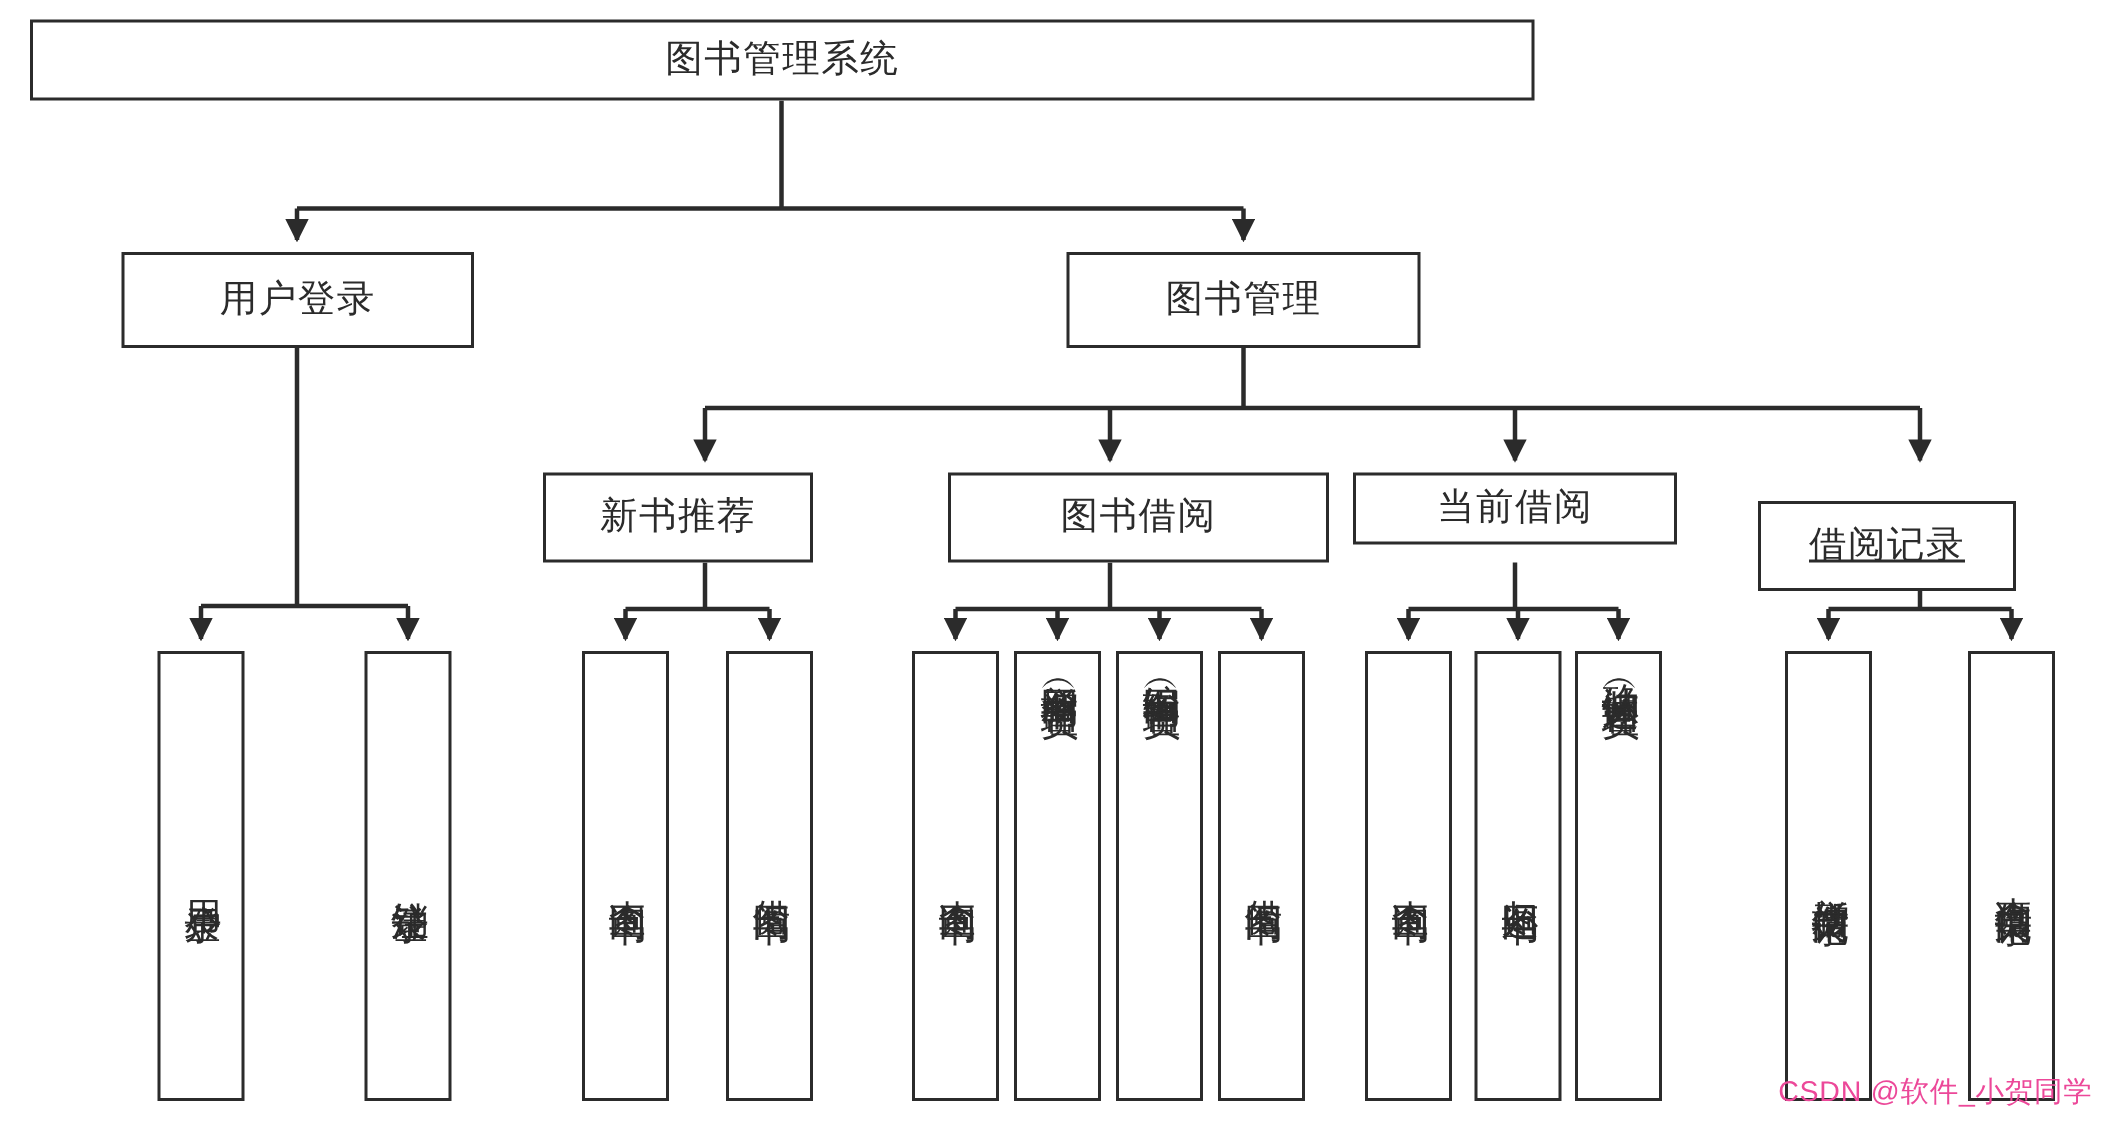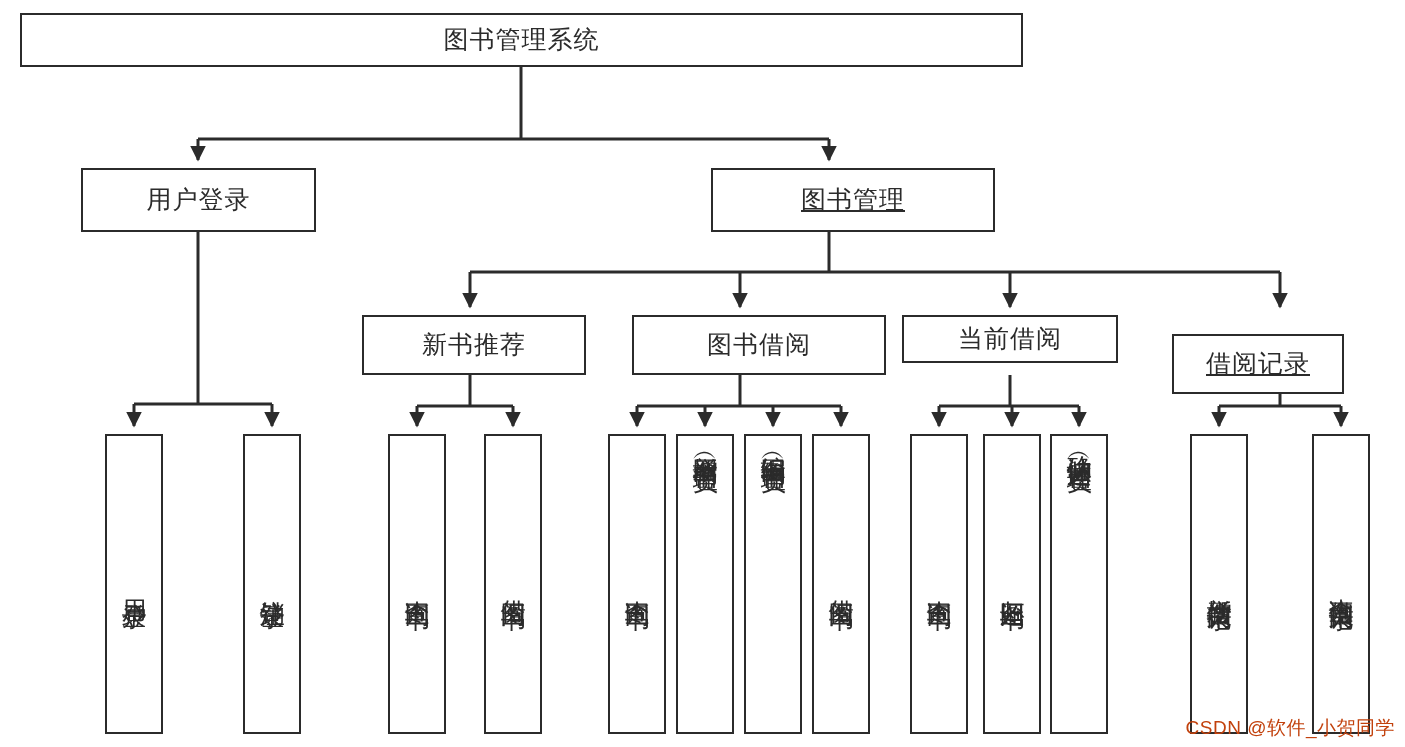--- a/index.html
+++ b/index.html
@@ -59,21 +59,21 @@
     align-items: center;
   }
   .node-v.align-top {
     align-items: flex-start;
   }
   #watermark {
     position: absolute;
     right: 10px;
     bottom: 6px;
     font-size: 19px;
-    color: #c2410c;
+    color: #ec4899;
     letter-spacing: 0.5px;
     white-space: nowrap;
     user-select: none;
   }
 </style>
 </head>
 <body>
 
 <div id="diagram-canvas">
 
@@ -128,25 +128,25 @@
     </g>
   </svg>
 
   <div class="node node-h" style="left:20px; top:13px; width:1003px; height:54px;">
     <span class="node-label">图书管理系统</span>
   </div>
 
   <div class="node node-h" style="left:81px; top:168px; width:235px; height:64px;">
     <span class="node-label">用户登录</span>
   </div>
-  <div class="node node-h" style="left:711px; top:168px; width:284px; height:64px;text-decoration:underline;">
+  <div class="node node-h" style="left:711px; top:168px; width:236px; height:64px;">
     <span class="node-label">图书管理</span>
   </div>
 
-  <div class="node node-h" style="left:362px; top:315px; width:224px; height:60px;">
+  <div class="node node-h" style="left:362px; top:315px; width:180px; height:60px;">
     <span class="node-label">新书推荐</span>
   </div>
   <div class="node node-h" style="left:632px; top:315px; width:254px; height:60px;">
     <span class="node-label">图书借阅</span>
   </div>
   <div class="node node-h" style="left:902px; top:315px; width:216px; height:48px;">
     <span class="node-label">当前借阅</span>
   </div>
   <div class="node node-h" style="left:1172px; top:334px; width:172px; height:60px;text-decoration:underline;">
     <span class="node-label">借阅记录</span>

